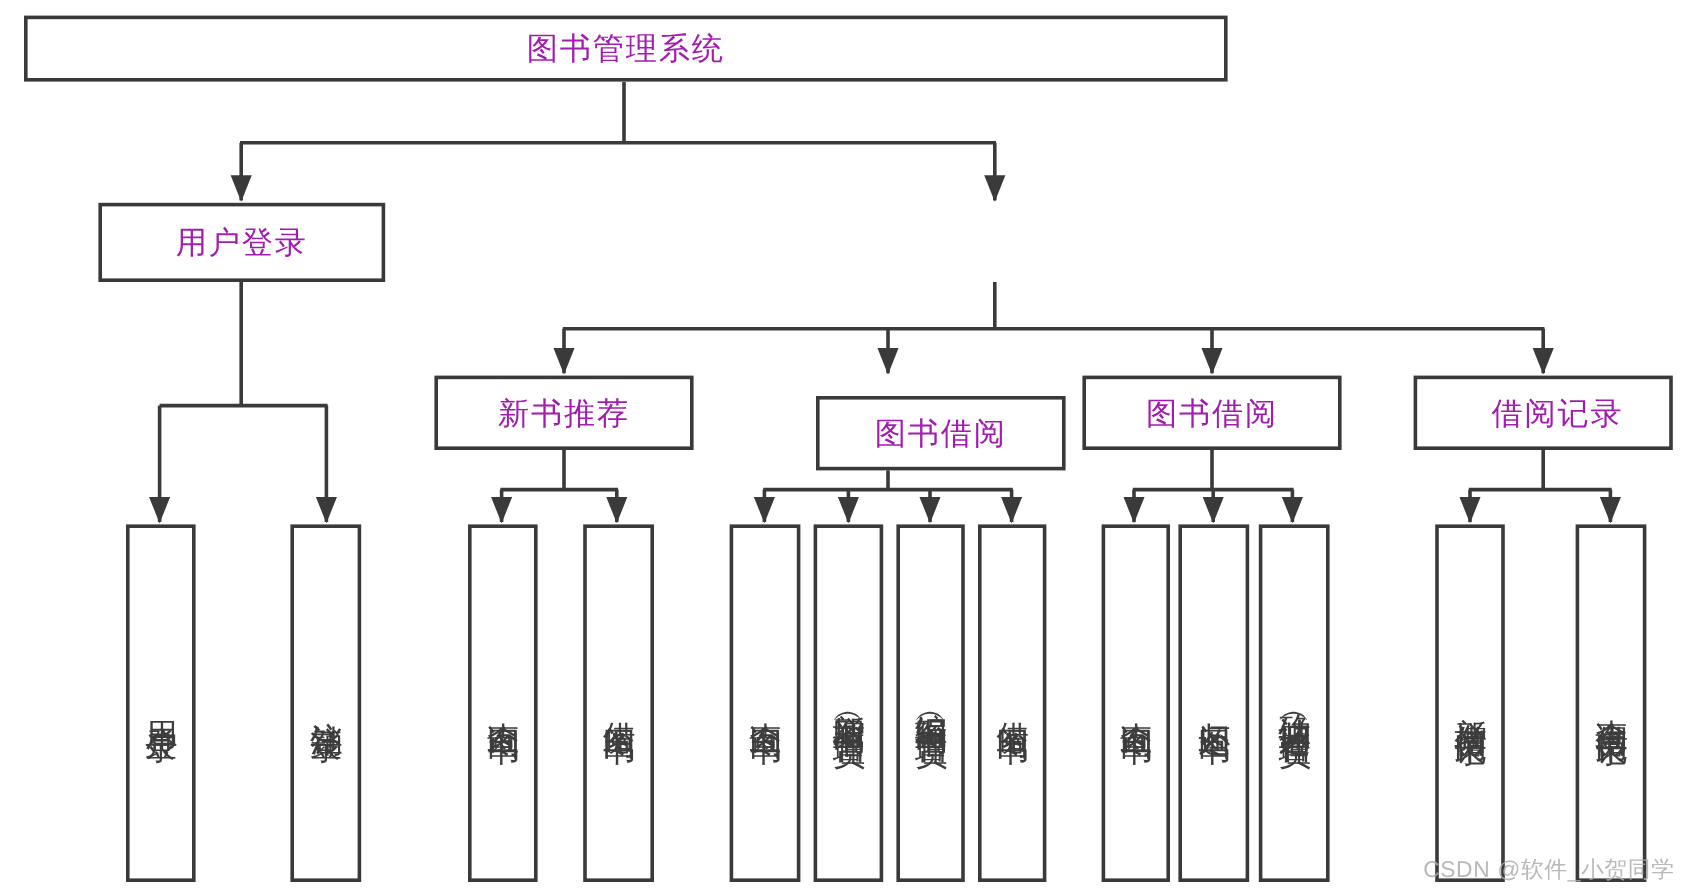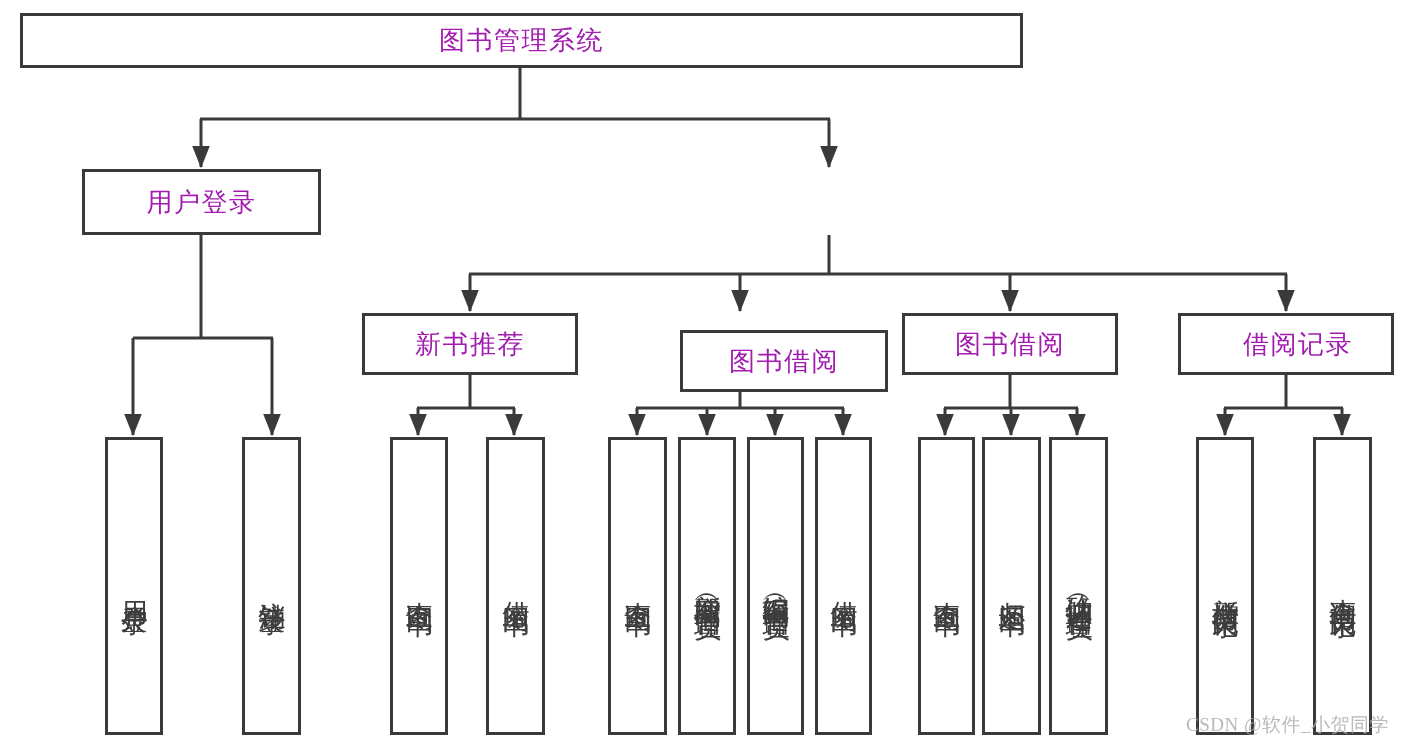--- a/index.html
+++ b/index.html
@@ -17,21 +17,21 @@
   .hlabel{
     font-size:26px;letter-spacing:1.5px;color:#a21caf;white-space:nowrap;
   }
   .vnode{top:437px;height:298px;}
   .vlabel{
     writing-mode:vertical-rl;text-orientation:mixed;
     font-size:27px;letter-spacing:3px;line-height:1.15;color:#3d3d3d;
   }
   .watermark{
     position:absolute;left:1186px;top:712px;z-index:3;
-    font-size:19px;letter-spacing:0.5px;color:#adadad;opacity:0.85;white-space:nowrap;font-family:Liberation Serif, serif;
+    font-size:19px;letter-spacing:0.5px;color:#adadad;opacity:0.85;white-space:nowrap;
   }
 </style>
 </head>
 <body>
 
 <div class="canvas">
 
   <svg class="connector-layer" width="1405" height="747" viewBox="0 0 1405 747">
     <defs>
       <marker id="arr" markerUnits="userSpaceOnUse" markerWidth="22" markerHeight="18" viewBox="0 -8 20 16" refX="19" refY="0" orient="auto">

